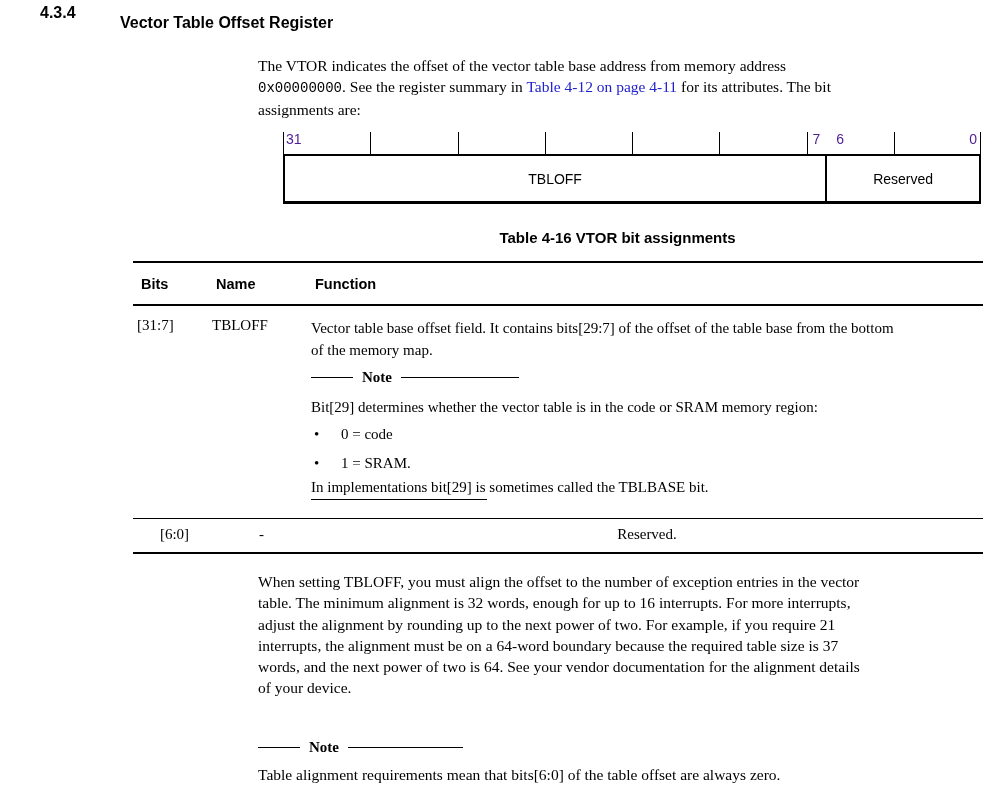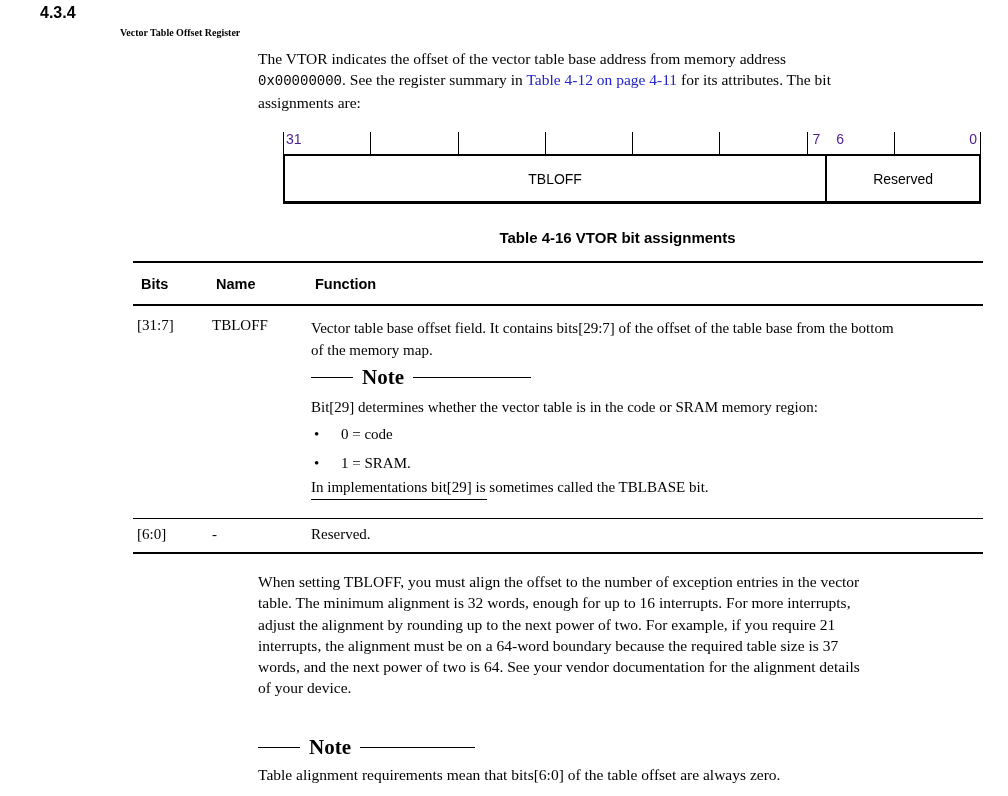--- a/index.html
+++ b/index.html
@@ -5,24 +5,24 @@
   * { margin:0; padding:0; box-sizing:border-box; }
   html,body { background:#ffffff; }
   body {
     position:relative; width:1008px; height:796px;
     font-family:"Liberation Serif", serif; color:#000;
     overflow:hidden;
   }
 
   
   .heading-num  { position:absolute; left:40px;  top:4px; font-family:"Liberation Sans",sans-serif; font-weight:bold; font-size:16px; }
-  .heading-title{ position:absolute; left:120px; top:27px; font-family:Liberation Serif, serif; font-weight:bold; font-size:10px; }
+  .heading-title{ position:absolute; left:120px; top:14px; font-family:Liberation Sans, sans-serif; font-weight:bold; font-size:16px; }
 
   
-  .intro { position:absolute; left:258px; top:48px; width:745px; font-size:15.5px; line-height:21px; }
+  .intro { position:absolute; left:258px; top:55px; width:745px; font-size:15.5px; line-height:21px; }
   .line  { white-space:nowrap; }
   .mono  { font-family:"Liberation Mono", monospace; font-size:14px; }
   .doclink { color:#2222cc; cursor:pointer; }
 
   
   .diagram { position:absolute; left:283px; top:130px; width:698px; }
   .ruler   { position:relative; height:24px; font-family:"Liberation Sans",sans-serif; font-size:14px; color:#4c1d95; }
   .tick    { position:absolute; bottom:0; width:1px; height:22px; background:#000; }
   .bit-31  { position:absolute; left:3px;  top:1px; }
   .bit-7   { position:absolute; right:calc(21.875% + 8px); top:1px; }
@@ -39,27 +39,27 @@
              font-family:"Liberation Sans",sans-serif; font-weight:bold; font-size:15px; }
 
   
   .vtor-table { position:absolute; left:133px; top:261px; width:850px; font-size:15px; }
   .trule      { border-top:2px solid #000; }
   .trule-thin { border-top:1px solid #000; }
   .trow  { display:grid; grid-template-columns:75px 99px 1fr; padding-left:4px; }
   .thead-row { height:41px; align-items:center; font-family:"Liberation Sans",sans-serif; font-weight:bold; font-size:14.5px; }
   .thead-row > span { padding-left:4px; }
   .row1  { padding-top:11px; padding-bottom:18px; }
-  .row2  { padding-top:7px; padding-bottom:9px; }
+  .row2  { padding-top:7px; padding-bottom:9px;text-align:center; }
   .fn    { line-height:22px; white-space:nowrap; }
   .note-head  { display:flex; align-items:center; margin-top:7px; height:19px; }
   .ndash      { border-top:1.5px solid #000; height:0; }
   .nd1   { width:42px;  margin-right:9px; }
   .nd2   { width:118px; margin-left:9px; }
-  .note-label { font-weight:bold; font-size:21px; }
+  .note-label { font-weight:bold; font-size:15px; }
   .note-p     { margin-top:9px; line-height:22px; }
   .bullet-row { display:flex; margin-top:3px; line-height:26px; }
   .bullet     { width:30px; padding-left:3px; }
   .note-end   { line-height:22px; }
   .note-close { width:176px; border-top:1.2px solid #000; height:0; margin-top:1px; }
 
   
   .para2 { position:absolute; left:258px; top:571px; width:745px; font-size:15.5px; line-height:21.3px; }
 
   

